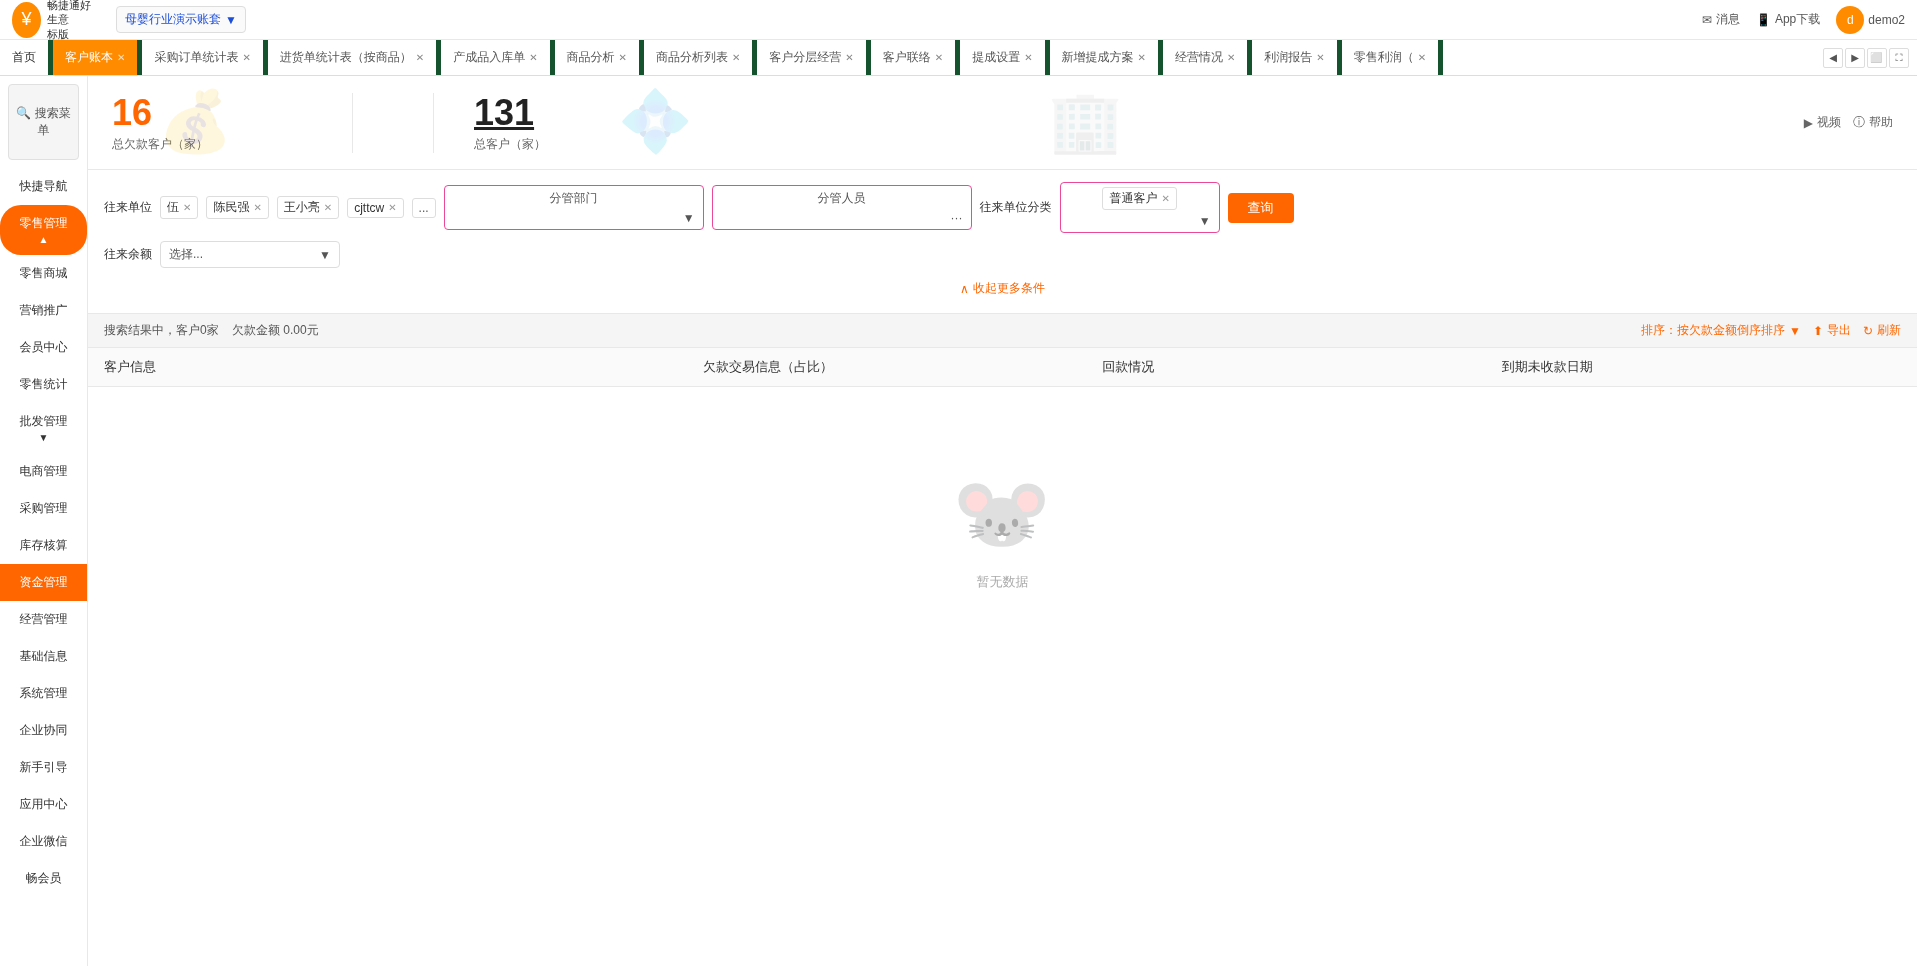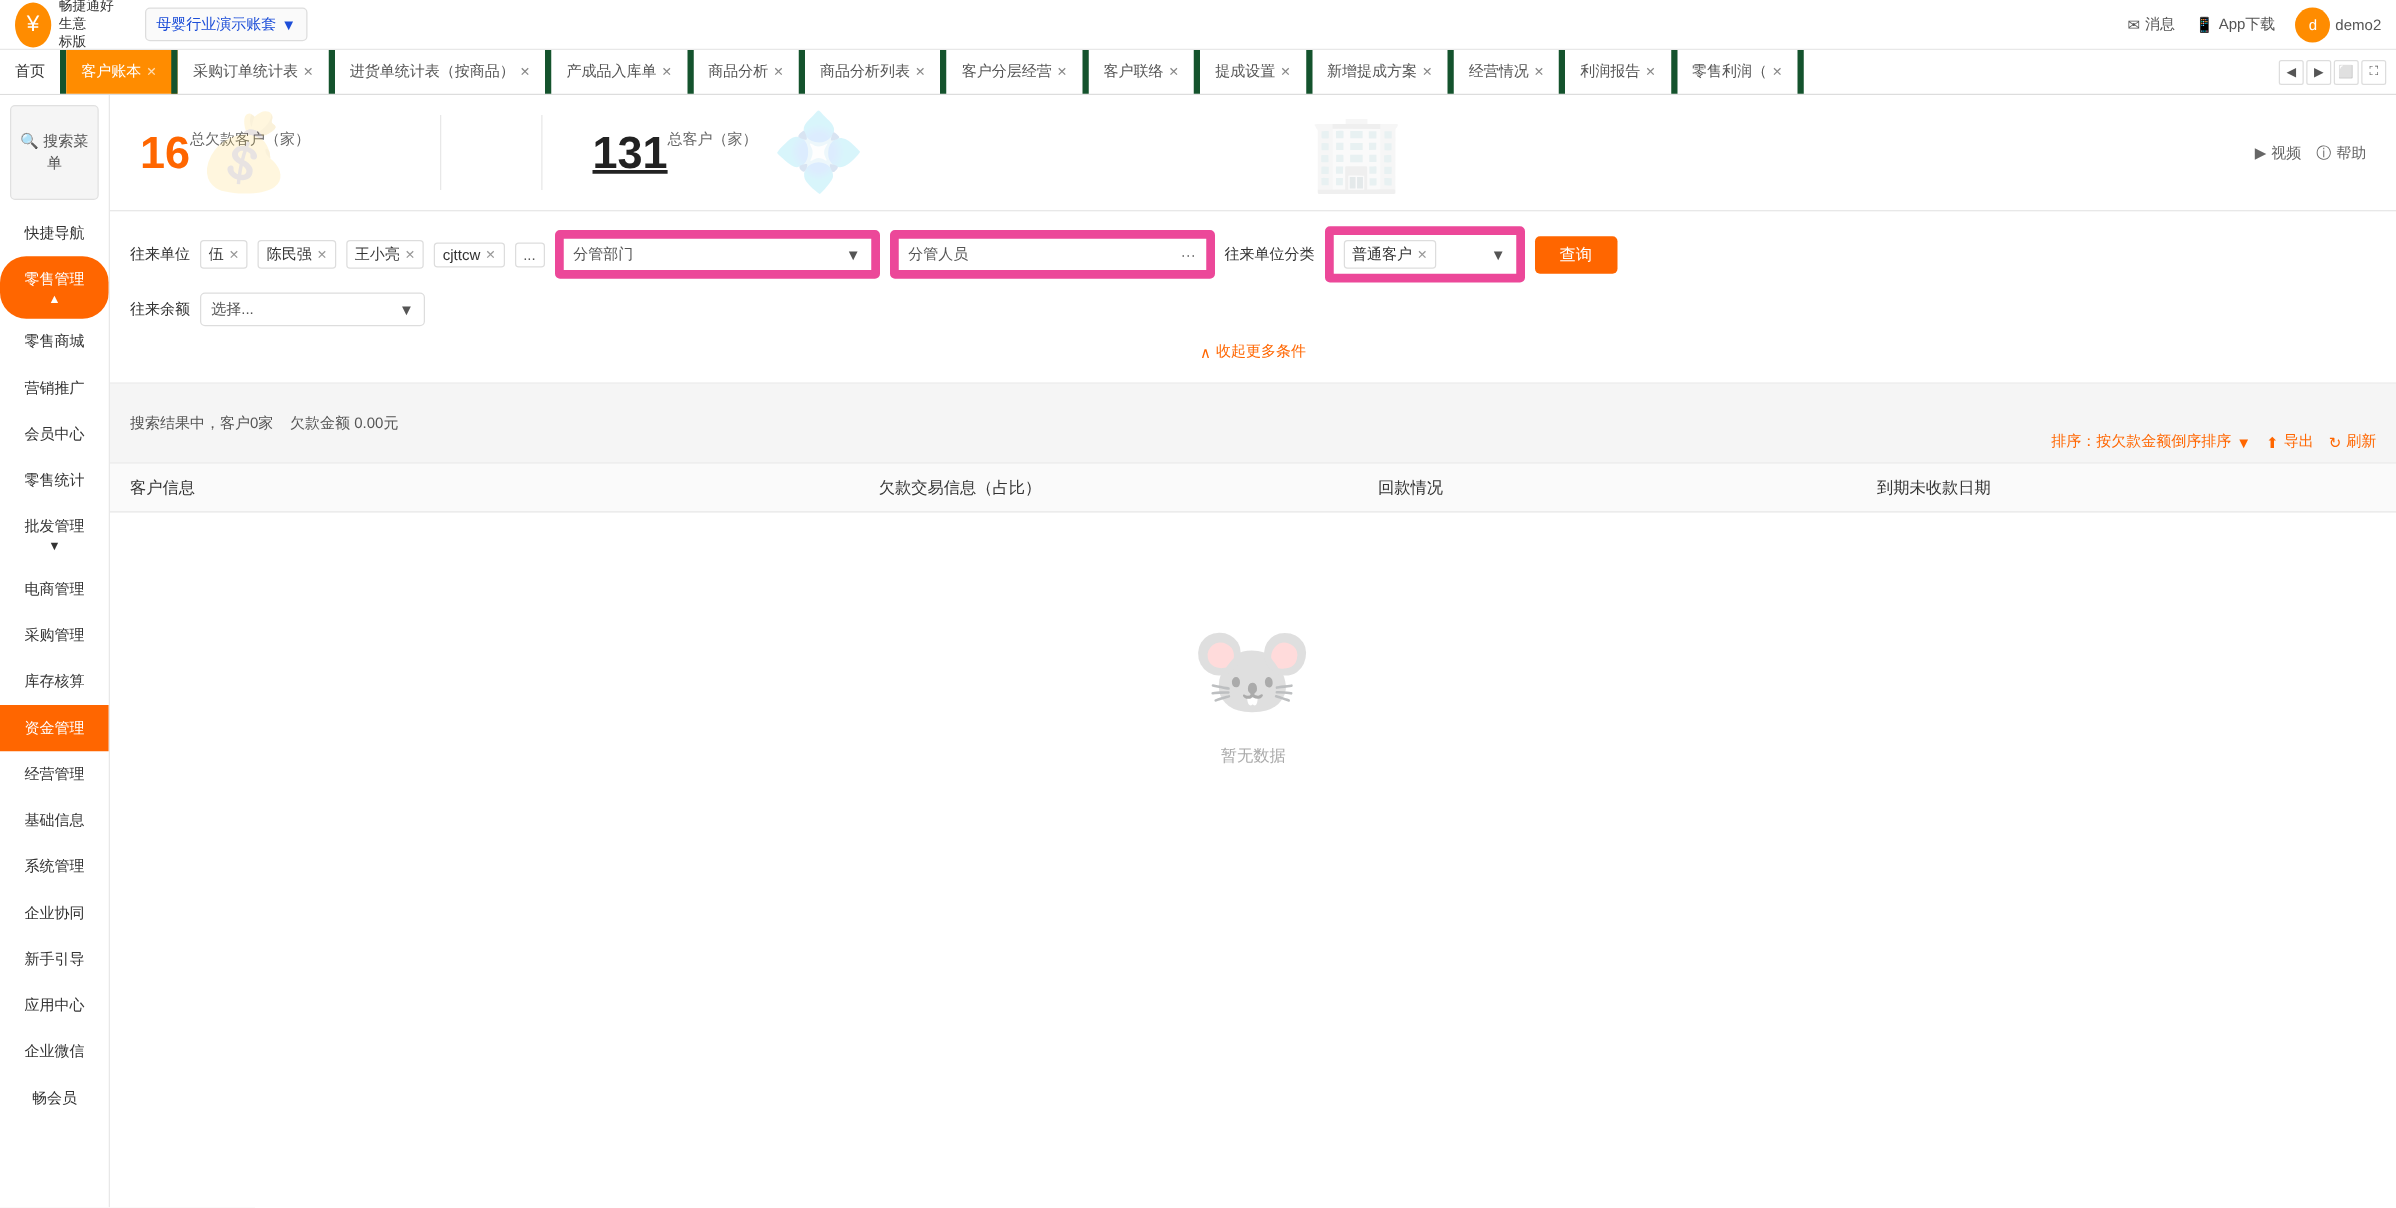--- a/index.html
+++ b/index.html
@@ -33,50 +33,50 @@
     .sidebar-search-btn { width: 100%; padding: 20px 4px; background: #f5f5f5; border: 1px solid #e0e0e0; border-radius: 4px; text-align: center; font-size: 12px; color: #555; cursor: pointer; }
     .sidebar-nav-item { display: flex; align-items: center; justify-content: center; padding: 10px 4px; cursor: pointer; font-size: 12px; color: #333; text-align: center; flex-direction: column; gap: 2px; }
     .sidebar-nav-item.active { background: #ff6600; color: white; border-radius: 21px; }
     .sidebar-nav-item .nav-arrow { font-size: 10px; }
 
     
     .content-area { flex: 1; display: flex; flex-direction: column; overflow: hidden; }
 
     
     .stats-bar { background: #fff; padding: 16px 24px; display: flex; align-items: center; border-bottom: 1px solid #e8e8e8; position: relative; flex-shrink: 0; }
-    .stat-block { display: flex; align-items: flex-start; min-width: 200px; }
+    .stat-block { display: flex; flex-direction: column; align-items: flex-start; min-width: 200px; }
     .stat-value { font-size: 36px; font-weight: bold; color: #ff6600; }
     .stat-value.negative { color: #ff6600; }
     .stat-value.black { color: #222; text-decoration: underline; }
     .stat-label { font-size: 12px; color: #666; margin-top: 2px; }
     .stat-divider { width: 1px; height: 60px; background: #e8e8e8; margin: 0 40px; }
     .stat-icon { position: absolute; opacity: 0.15; }
     .stat-icon-1 { left: 70px; top: 10px; font-size: 60px; color: #ff8c00; }
     .stat-icon-2 { left: 470px; top: 10px; font-size: 60px; color: #ff8c00; }
     .stat-icon-3 { left: 870px; top: 10px; font-size: 60px; color: #aad4f5; }
     .stats-top-right { margin-left: auto; display: flex; gap: 12px; font-size: 12px; color: #666; }
     .stats-help-item { display: flex; align-items: center; gap: 4px; cursor: pointer; }
 
     
     .filter-area { background: #fff; padding: 12px 16px; border-bottom: 1px solid #e8e8e8; flex-shrink: 0; }
     .filter-row { display: flex; align-items: center; gap: 8px; flex-wrap: wrap; margin-bottom: 8px; }
     .filter-label { font-size: 12px; color: #333; white-space: nowrap; }
     .filter-tag { display: inline-flex; align-items: center; gap: 4px; background: #fff; border: 1px solid #ddd; border-radius: 3px; padding: 2px 6px; font-size: 12px; color: #333; }
     .filter-tag .close-x { color: #999; cursor: pointer; font-size: 10px; }
     .filter-more { background: none; border: 1px solid #ddd; border-radius: 3px; padding: 2px 6px; font-size: 12px; color: #555; cursor: pointer; }
-    .filter-select { display: flex; align-items: center; gap: 4px; border: 7px solid #ec4899; border-radius: 4px; padding: 4px 8px; min-width: 160px; background: #fff; cursor: pointer; font-size: 12px; color: #555; }
+    .filter-select { display: flex; align-items: center; gap: 4px; border: 1px solid #ec4899; border-radius: 4px; padding: 4px 8px; min-width: 160px; background: #fff; cursor: pointer; font-size: 12px; color: #555; flex-direction: column; }
     .filter-select-wide { min-width: 260px; }
     .filter-collapse { display: flex; align-items: center; justify-content: center; gap: 4px; font-size: 12px; color: #ff6600; cursor: pointer; padding: 4px; }
     .query-btn { background: #ff6600; color: white; border: none; border-radius: 4px; padding: 6px 20px; font-size: 13px; cursor: pointer; white-space: nowrap; }
     .filter-row-2 { display: flex; align-items: center; gap: 8px; }
     .filter-input { border: 1px solid #ddd; border-radius: 4px; padding: 4px 8px; font-size: 12px; color: #555; min-width: 180px; background: #fff; cursor: pointer; display: flex; align-items: center; gap: 20px; }
 
     
     .result-bar { background: #f5f5f5; padding: 8px 16px; display: flex; align-items: center; justify-content: space-between; font-size: 12px; color: #555; border-bottom: 1px solid #e8e8e8; flex-shrink: 0; }
-    .result-actions { display: flex; align-items: flex-start; gap: 12px; margin-top: 30px; }
+    .result-actions { display: flex; align-items: flex-start; gap: 12px; }
     .result-action-item { display: flex; align-items: center; gap: 4px; cursor: pointer; color: #ff6600; }
 
     
     .table-area { flex: 1; background: #fff; overflow: auto; }
     .table-header { display: flex; padding: 10px 16px; background: #fafafa; border-bottom: 1px solid #e8e8e8; font-size: 13px; color: #333; font-weight: 500; }
     .th { flex: 1; }
     .th:first-child { flex: 1.5; }
 
     
     .empty-state { display: flex; flex-direction: column; align-items: center; justify-content: center; padding: 80px 0; color: #ccc; }

